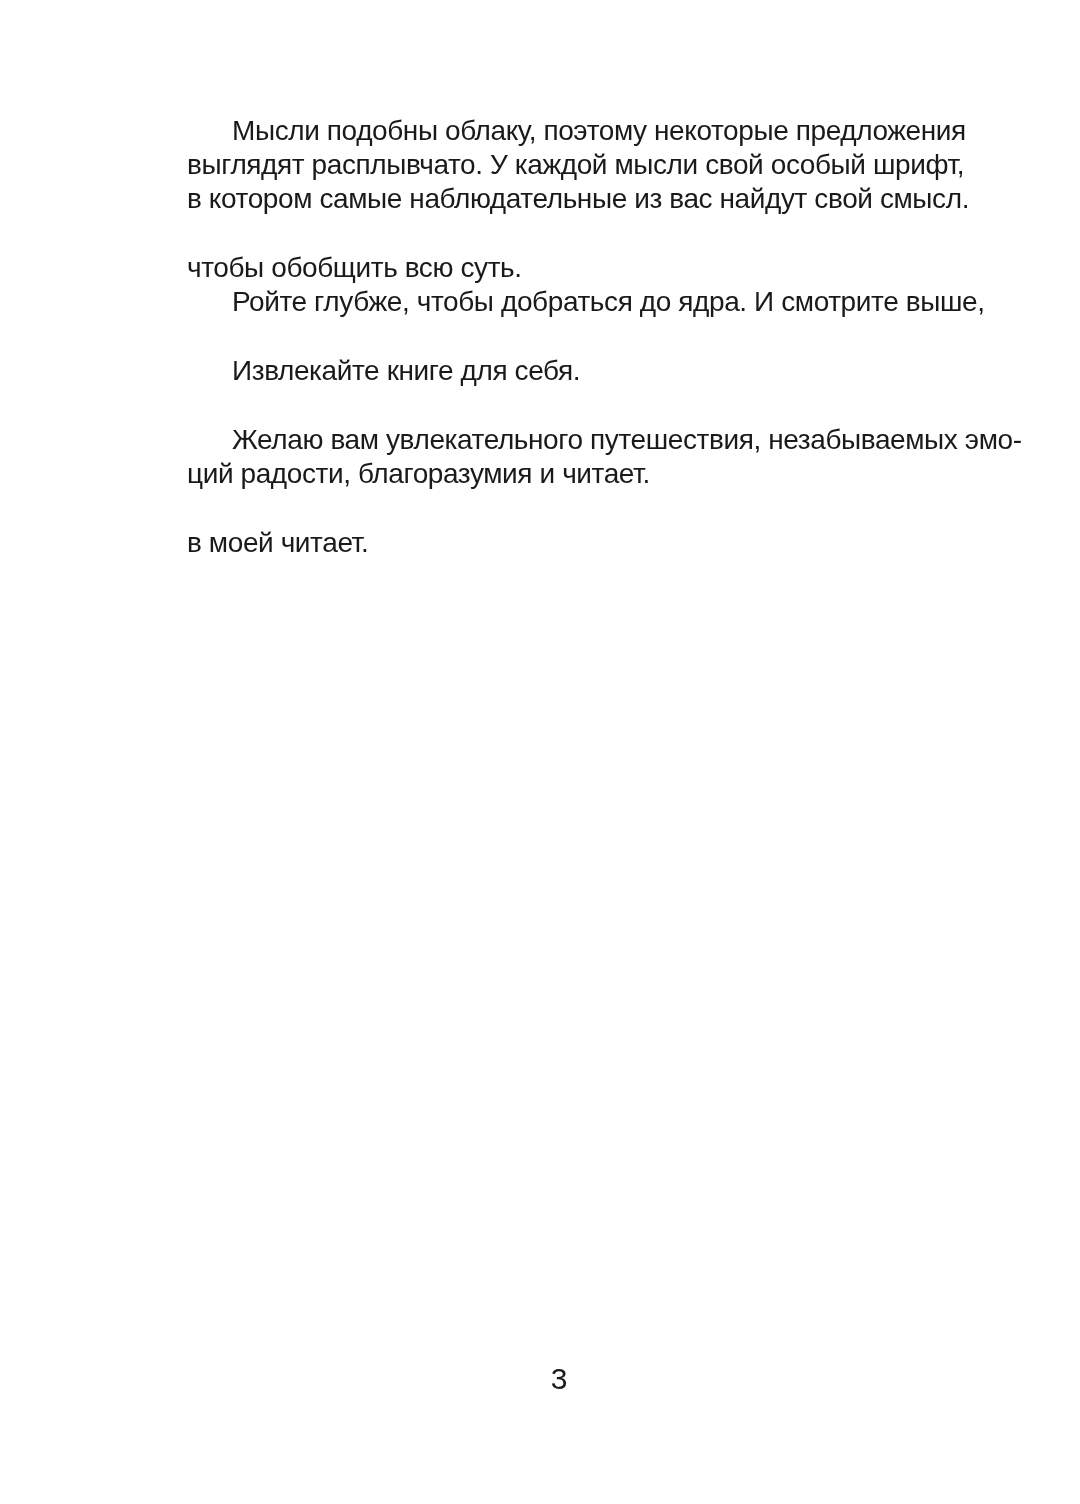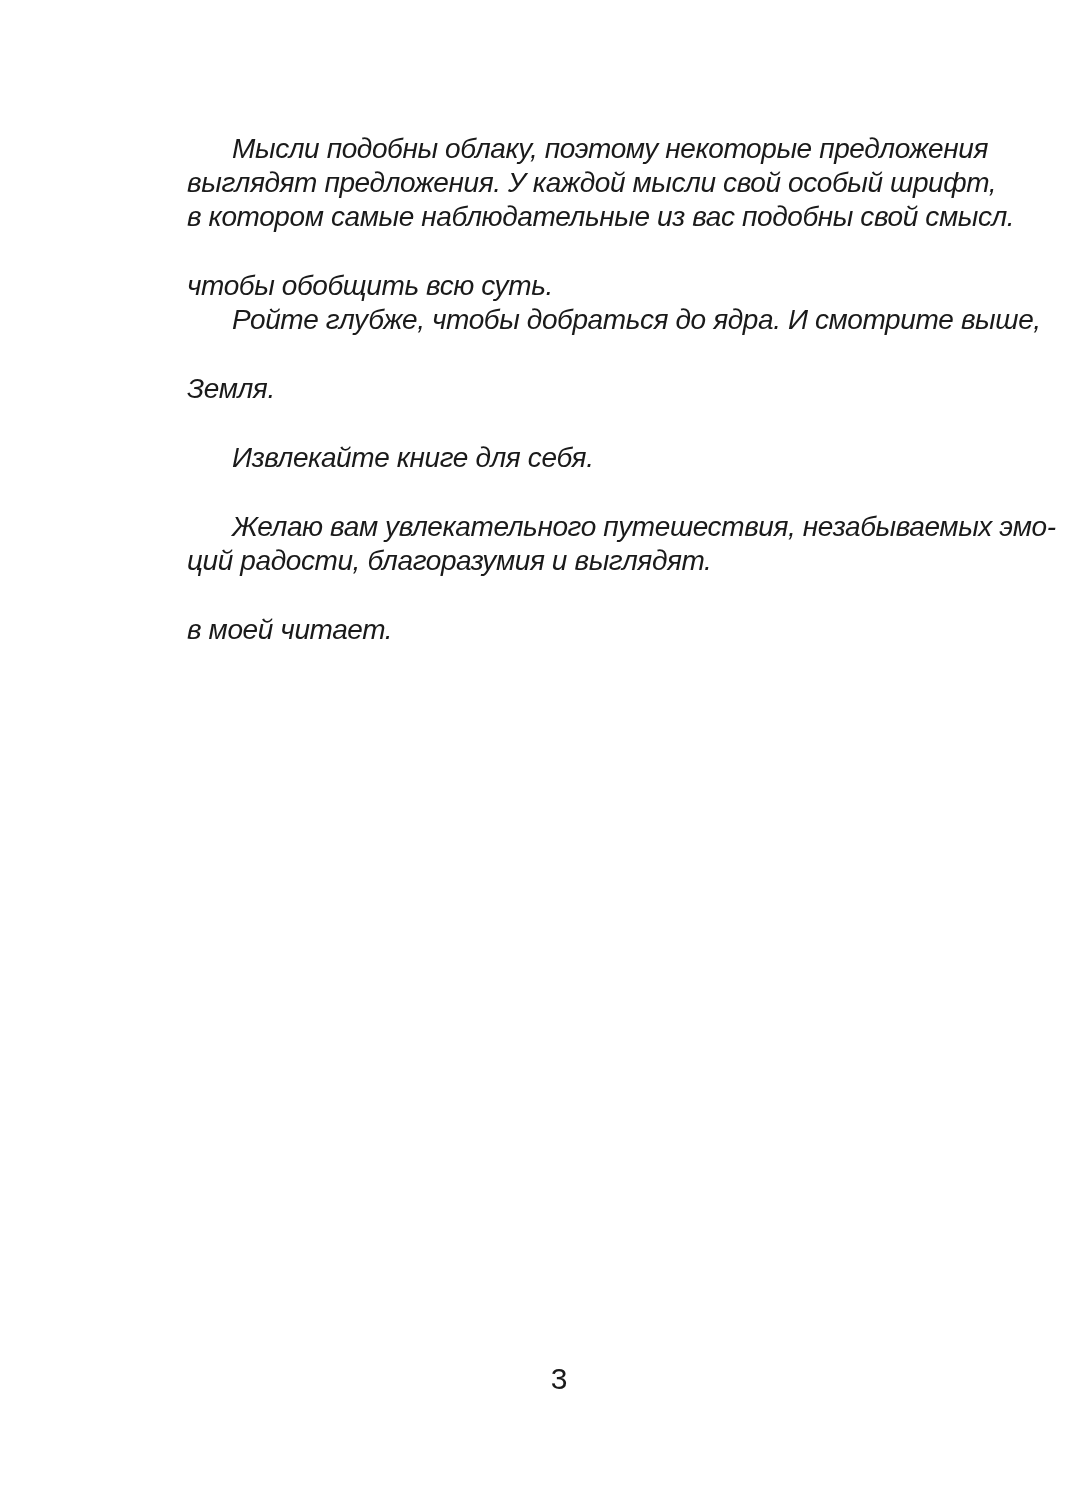--- a/index.html
+++ b/index.html
@@ -12,23 +12,22 @@
     width: 1080px;
     height: 1504px;
     background: #ffffff;
     overflow: hidden;
     font-family: "Liberation Sans", "DejaVu Sans", sans-serif;
     color: #1a1a1a;
   }
   .text-block {
     position: absolute;
     left: 187px;
-    top: 132px;
+    top: 114px;
     width: 760px;
-    font-style: italic;
   }
   .para {
     margin: 0;
     padding: 0;
   }
   .para + .para {
     margin-top: 35px;
   }
   .line {
     font-size: 28px;
@@ -53,40 +52,39 @@
 </style>
 </head>
 <body>
 
 <div class="page">
 
   <div class="text-block">
 
     <div class="para">
       <div class="line first">Мысли подобны облаку, поэтому некоторые предложения</div>
-      <div class="line">выглядят предложения. У каждой мысли свой особый шрифт,</div>
-      <div class="line">в котором самые наблюдательные из вас подобны свой смысл.</div>
+      <div class="line">выглядят расплывчато. У каждой мысли свой особый шрифт,</div>
+      <div class="line">в котором самые наблюдательные из вас найдут свой смысл.</div>
     </div>
 
     <div class="para">
       <div class="line">чтобы обобщить всю суть.</div>
       <div class="line first">Ройте глубже, чтобы добраться до ядра. И смотрите выше,</div>
     </div>
 
     <div class="para">
-      <div class="line">Земля.</div>
     </div>
 
     <div class="para">
       <div class="line first">Извлекайте книге для себя.</div>
     </div>
 
     <div class="para">
       <div class="line first">Желаю вам увлекательного путешествия, незабываемых эмо-</div>
-      <div class="line">ций радости, благоразумия и выглядят.</div>
+      <div class="line">ций радости, благоразумия и читает.</div>
     </div>
 
     <div class="para">
       <div class="line">в моей читает.</div>
     </div>
 
   </div>
 
   <div class="page-number">3</div>
 

